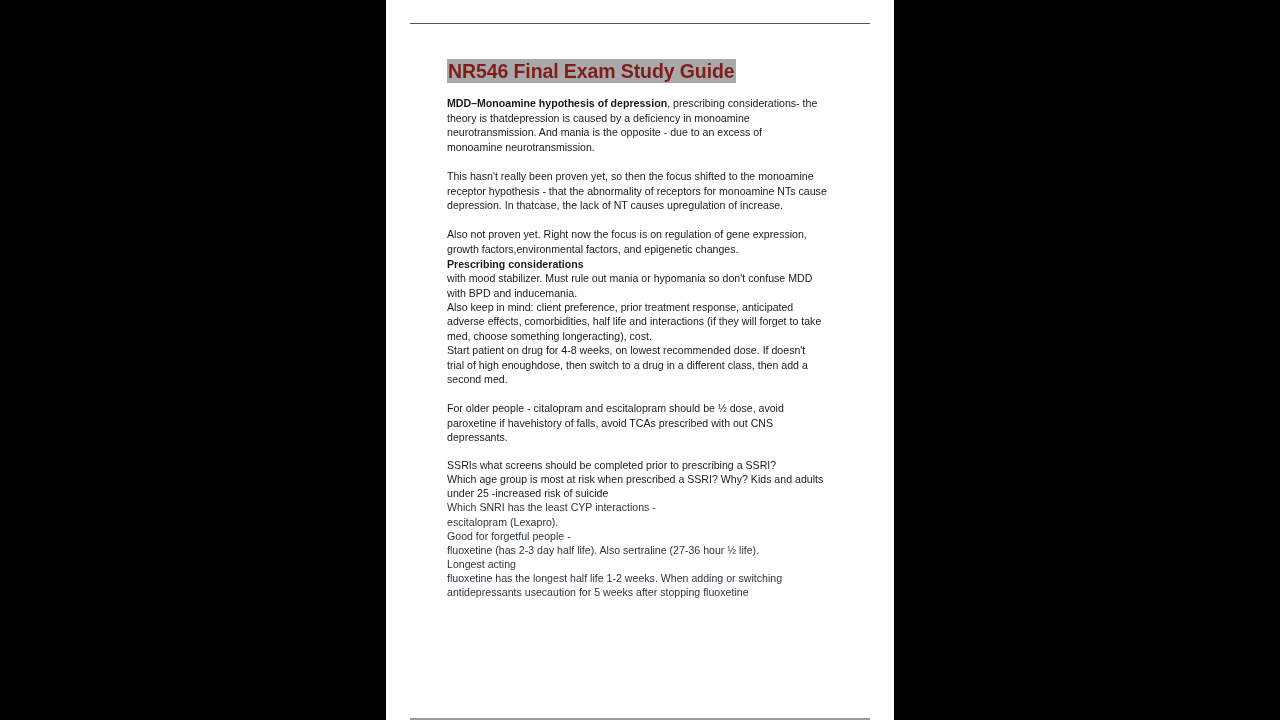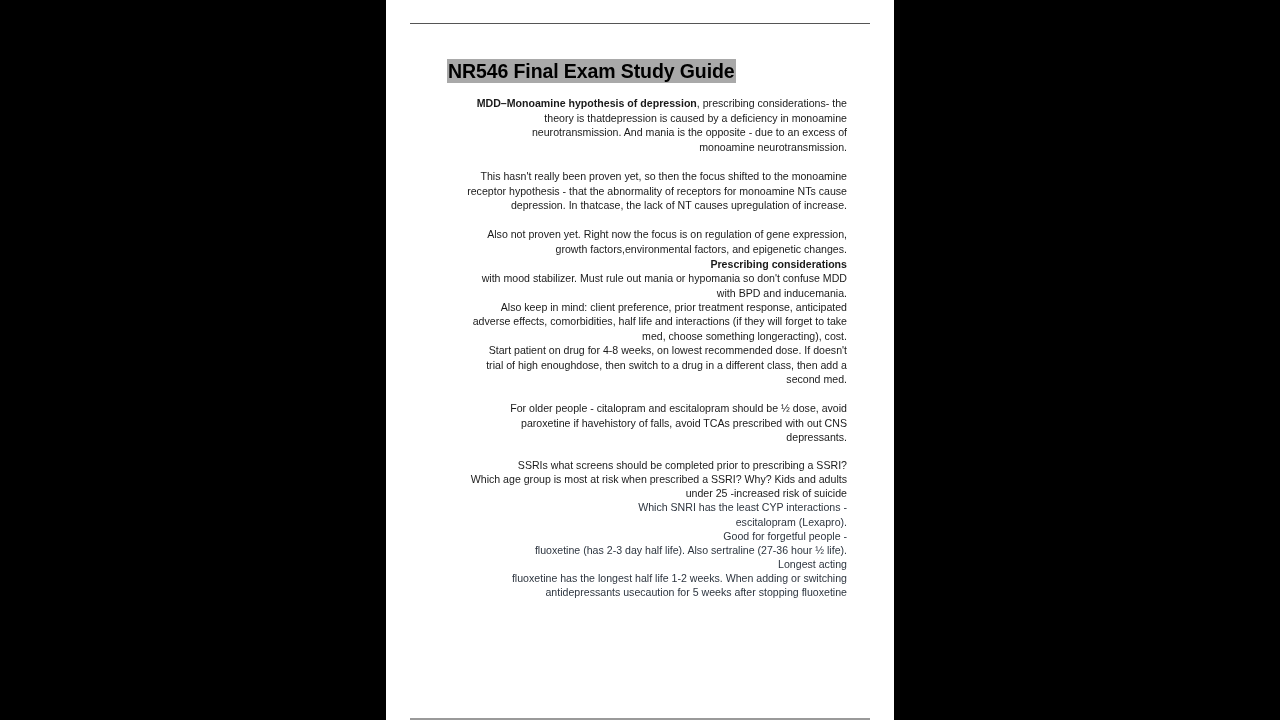--- a/index.html
+++ b/index.html
@@ -11,27 +11,27 @@
     .page {
       position: absolute; left: 386px; top: 0; width: 508px; height: 720px;
       background: #ffffff; overflow: hidden;
     }
     .rule { position: absolute; left: 24px; width: 460px; height: 1px; }
     .rule.top { top: 23px; background: #555555; }
     .rule.bottom { top: 718px; background: #9a9a9a; height: 2px; }
     .title {
       position: absolute; left: 61px; top: 59px;
       font-family: "Liberation Sans", sans-serif; font-weight: bold;
-      font-size: 19.5px; line-height: 24px; color: #000000;
+      font-size: 19.5px; line-height: 24px; color: #7f1d1d;
       background: #a9a9a9; padding: 0 1px; letter-spacing: -0.1px;
     }
     .body {
       position: absolute; left: 61px; top: 96px; width: 400px;
       font-family: "Liberation Sans", sans-serif;
-      font-size: 10.6px; line-height: 14.6px; color: #1a1a1a; text-align: right;
+      font-size: 10.6px; line-height: 14.6px; color: #1a1a1a;
     }
     .line { white-space: nowrap; display: block; height: 14.6px; }
     .gap { display: block; height: 14.6px; }
     .b { font-weight: bold; }
     .slate { color: #2e3640; }
     .tight { height: 14px; }
   </style>
 </head>
 <body>
 

